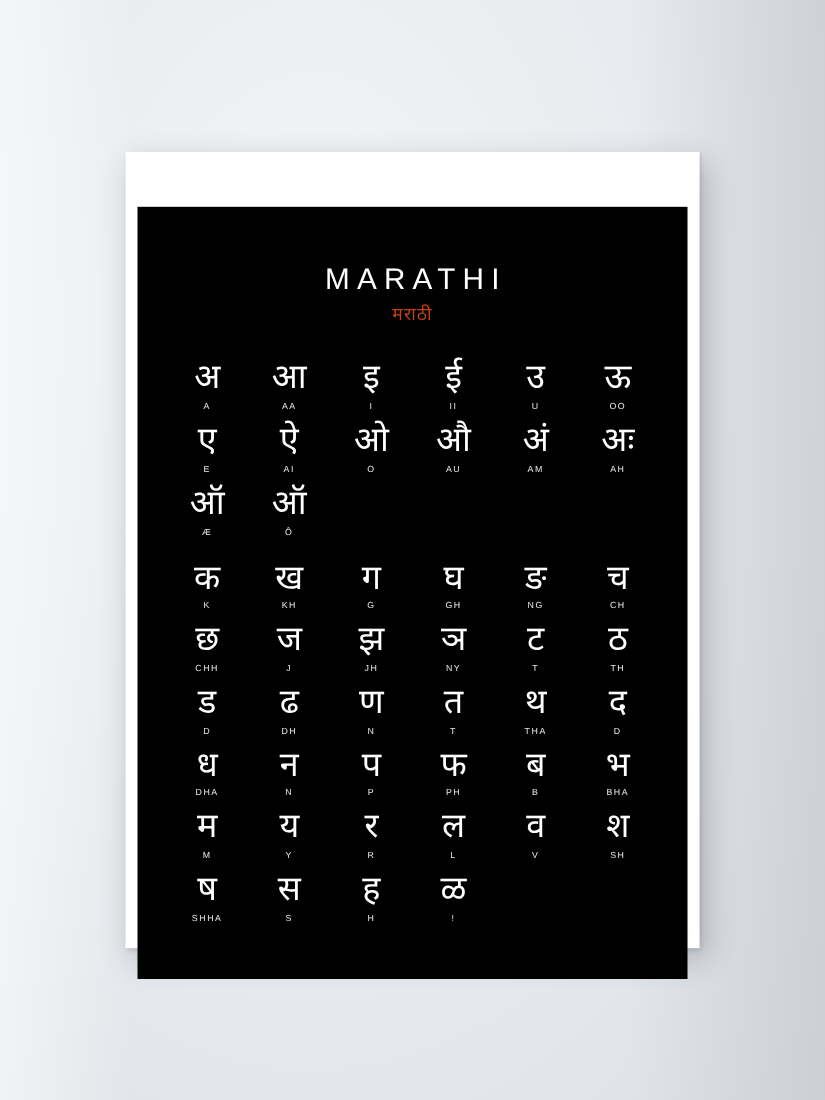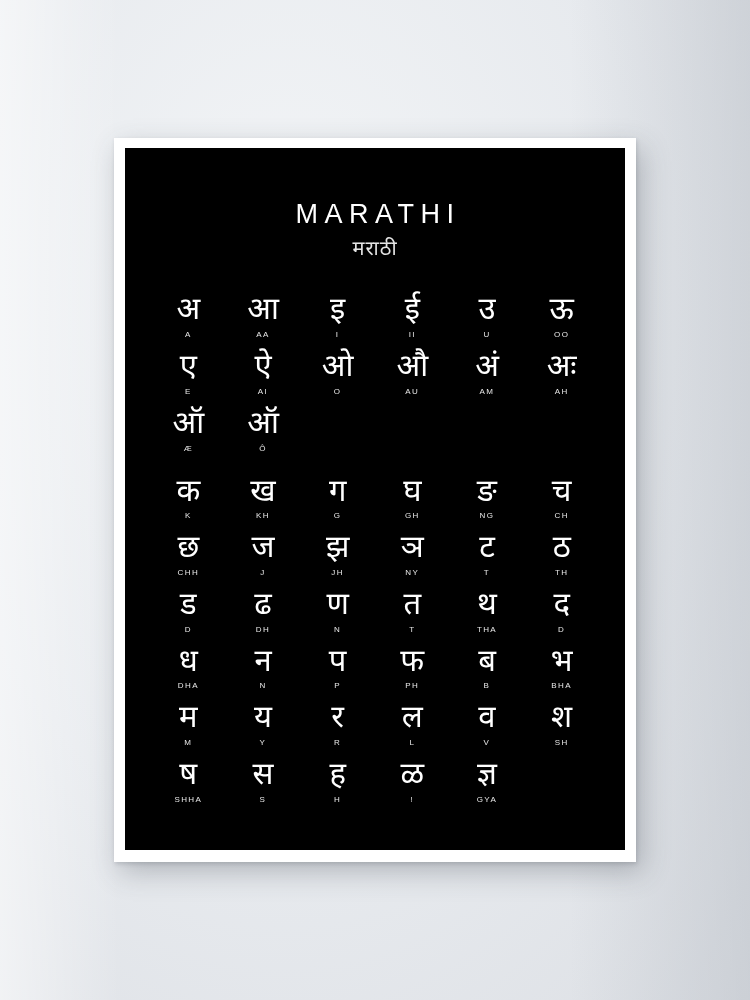--- a/index.html
+++ b/index.html
@@ -45,38 +45,39 @@
     padding: 10px 11px 12px 11px;
   }
   .poster-inner {
     width: 100%;
     height: 100%;
     background: #000000;
     box-sizing: border-box;
     padding: 52px 26px 26px 26px;
     display: flex;
     flex-direction: column;
+    margin-top: 40px;
   }
 
   .title-block {
     text-align: center;
     margin-bottom: 28px;
   }
   .title {
     color: #ffffff;
     font-size: 27px;
     letter-spacing: 6.5px;
     font-weight: 400;
     font-family: "Liberation Sans", sans-serif;
     line-height: 1.05;
     padding-left: 6px;
   }
   .subtitle {
-    color: #e5e5e5;
-    font-size: 20px;
+    color: #c2410c;
+    font-size: 16px;
     margin-top: 6px;
     letter-spacing: 1px;
     font-family: Liberation Mono, monospace;
   }
 
   .grid {
     display: grid;
     grid-template-columns: repeat(6, 1fr);
     row-gap: 7px;
     column-gap: 0px;
@@ -308,20 +309,16 @@
           <div class="roman">S</div>
         </div>
         <div class="cell">
           <div class="glyph">ह</div>
           <div class="roman">H</div>
         </div>
         <div class="cell">
           <div class="glyph">ळ</div>
           <div class="roman">!</div>
         </div>
-        <div class="cell">
-          <div class="glyph">ज्ञ</div>
-          <div class="roman">GYA</div>
-        </div>
       </div>
 
   </div>
 </div>
 
 </body></html>

